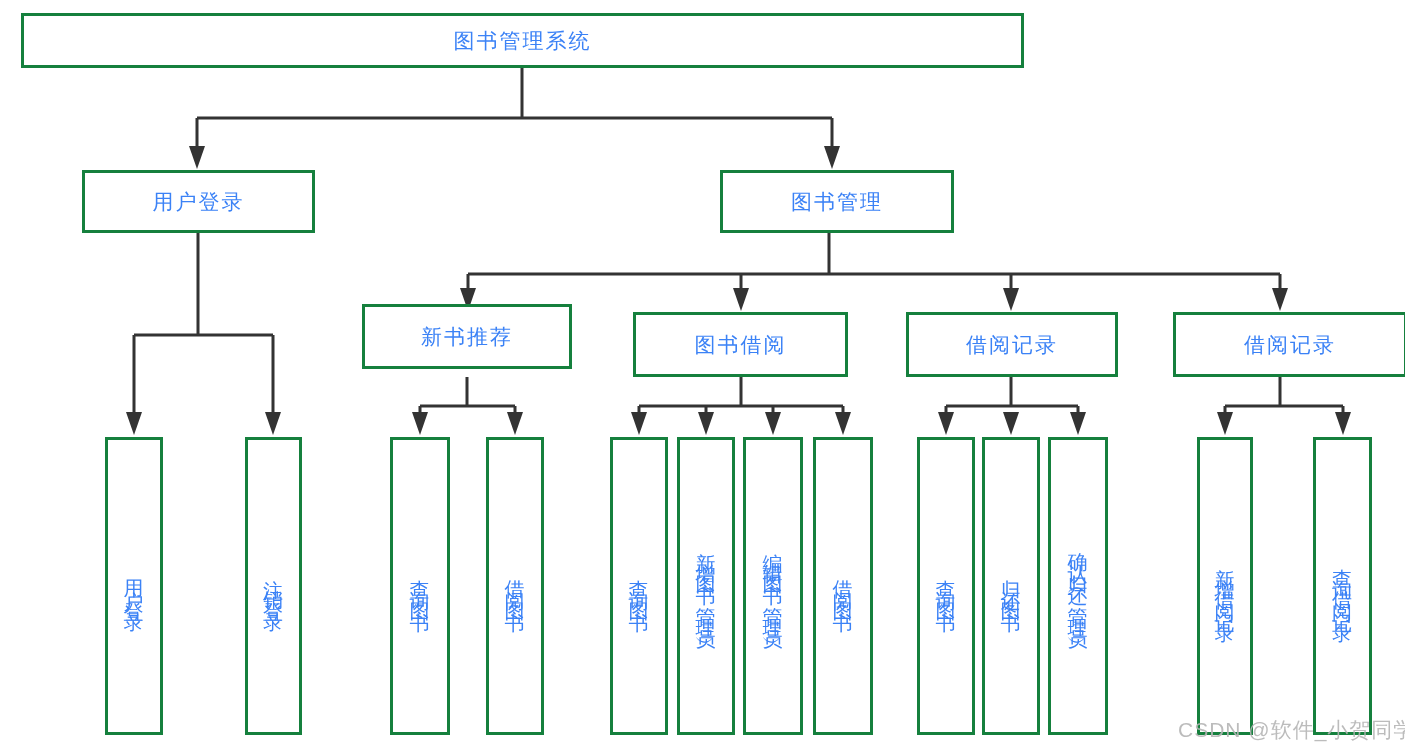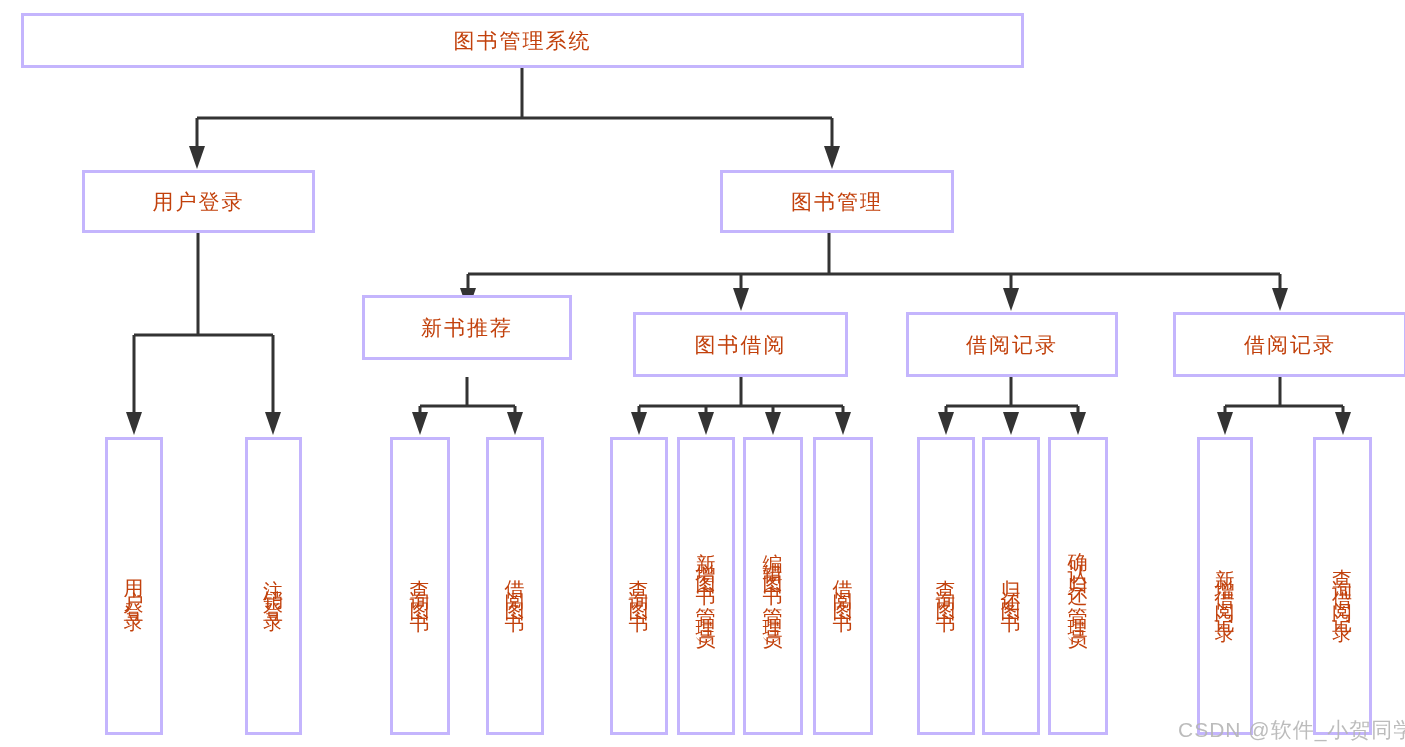--- a/index.html
+++ b/index.html
@@ -13,25 +13,25 @@
   }
   .connectors {
     position: absolute;
     left: 0; top: 0;
     width: 1405px; height: 747px;
   }
   .node {
     position: absolute;
     box-sizing: border-box;
     background: #ffffff;
-    border: 3px solid #c4b5fd;
+    border: 3px solid #15803d;
     display: flex;
     align-items: center;
     justify-content: center;
-    color: #c2410c;
+    color: #3b82f6;
     font-size: 21px;
     letter-spacing: 2px;
     white-space: nowrap;
   }
   .vnode {
     font-size: 20px;
     letter-spacing: 0;
     white-space: normal;
   }
   .vnode .vtext {
@@ -108,21 +108,21 @@
       <polygon points="1217,412 1233,412 1225,435"></polygon>
       <polygon points="1335,412 1351,412 1343,435"></polygon>
     </g>
   </svg>
 
   <div class="node" style="left:21px; top:13px; width:1003px; height:55px;">图书管理系统</div>
 
   <div class="node" style="left:82px; top:170px; width:233px; height:63px;">用户登录</div>
   <div class="node" style="left:720px; top:170px; width:234px; height:63px;">图书管理</div>
 
-  <div class="node" style="left:362px; top:295px; width:210px; height:65px;">新书推荐</div>
+  <div class="node" style="left:362px; top:304px; width:210px; height:65px;">新书推荐</div>
   <div class="node" style="left:633px; top:312px; width:215px; height:65px;">图书借阅</div>
   <div class="node" style="left:906px; top:312px; width:212px; height:65px;">借阅记录</div>
   <div class="node" style="left:1173px; top:312px; width:234px; height:65px;">借阅记录</div>
 
   <div class="node vnode" style="left:105px; top:437px; width:58px; height:298px;">
     <span class="vtext">用户登录</span>
   </div>
   <div class="node vnode" style="left:245px; top:437px; width:57px; height:298px;">
     <span class="vtext">注销登录</span>
   </div>

